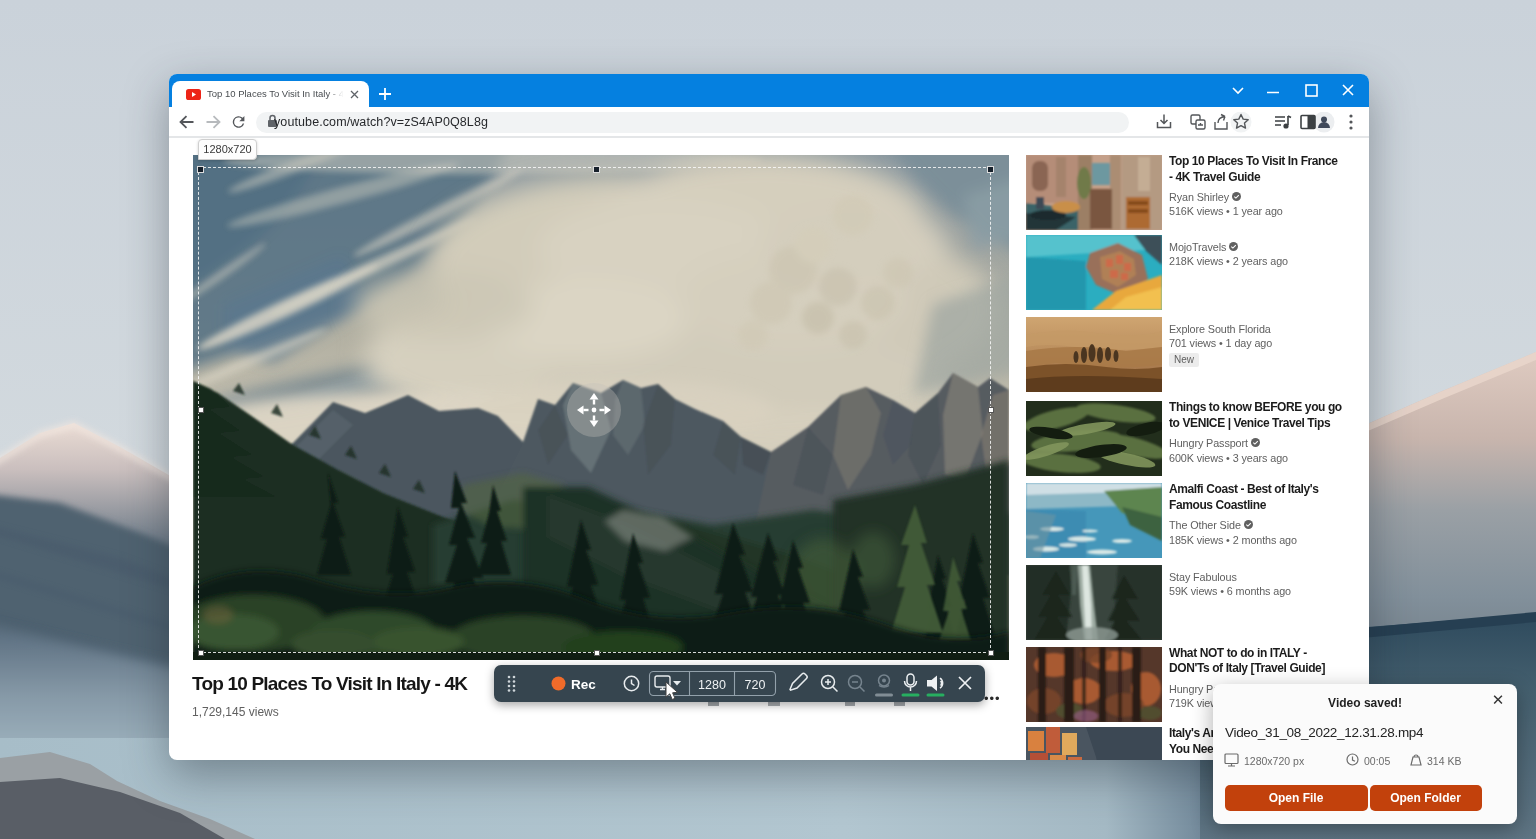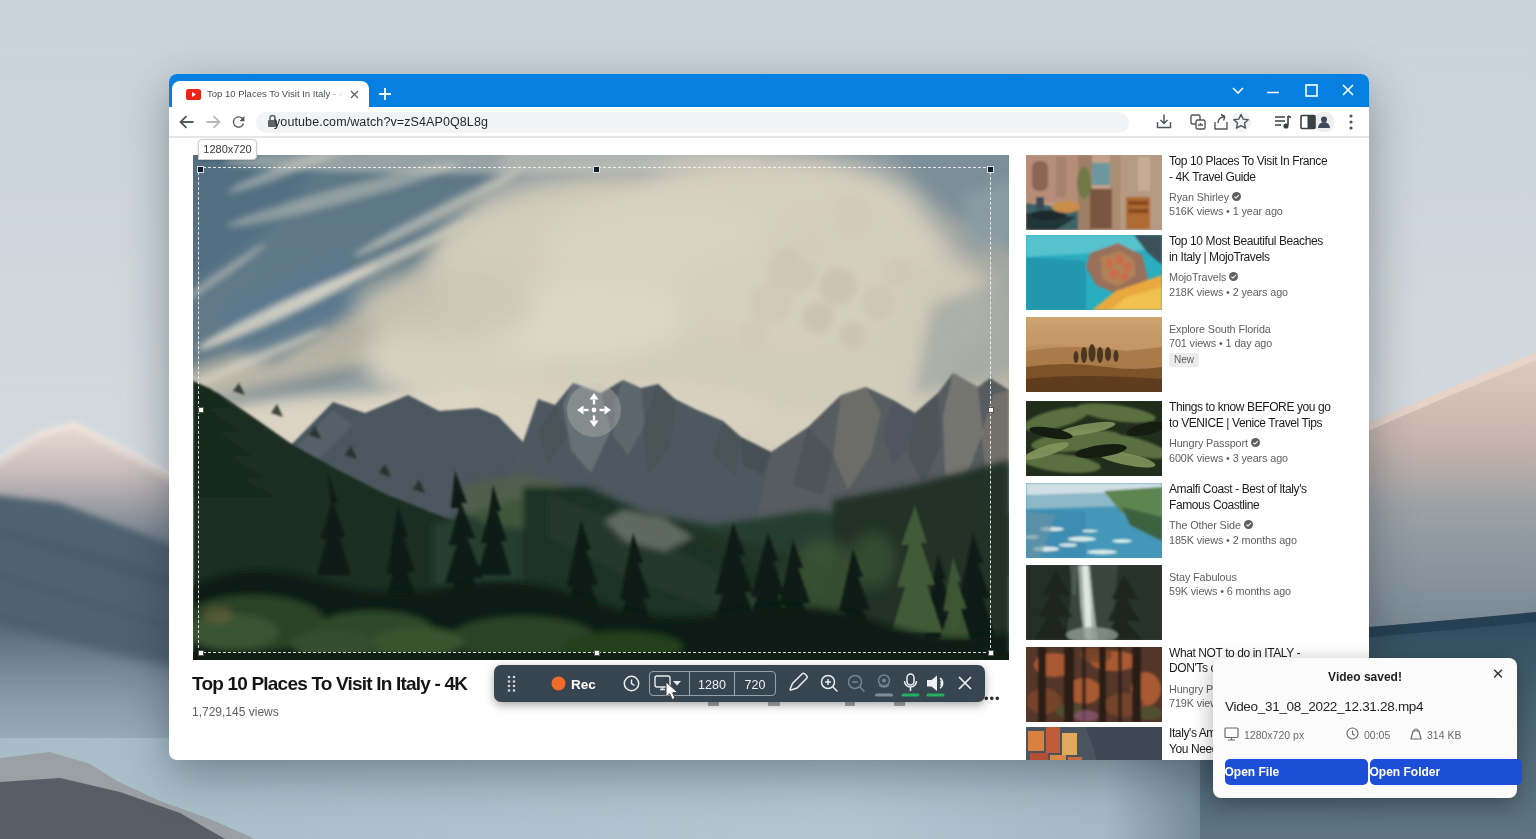--- a/index.html
+++ b/index.html
@@ -20,32 +20,32 @@
   #seltip { position:absolute; left:29px; top:64.5px; width:59px; height:21.5px; background:#fdfdfd; border:1px solid #cfcfcf; border-radius:4px 4px 4px 0; font-size:11px; color:#3a3a3a; text-align:center; line-height:19px; box-shadow:0 1px 3px rgba(0,0,0,.18); z-index:6;}
   #selrect { position:absolute; left:28.5px; top:92.5px; width:793px; height:486px; border:1px dashed rgba(250,250,250,.85); z-index:5;}
   .hnd { position:absolute; width:6px; height:6px; background:#fdfdfd; border:1px solid #555; z-index:6;}
   .hnd.dark { background:#16202b; border:1px solid #ddd; width:7px; height:7px; }
   #vtitle { position:absolute; left:23px; top:599px; font-size:19px; font-weight:700; color:#161616; letter-spacing:-0.8px;}
   #views { position:absolute; left:23px; top:631px; font-size:12px; color:#606060; }
   #sidebar { position:absolute; left:857px; top:81px; width:345px; }
   .sbitem { position:absolute; left:0; width:345px; }
   .sbthumb { position:absolute; left:0; top:0; width:136px; height:75px; overflow:hidden; background:#888; }
   .sbtext { position:absolute; left:143px; top:0px; width:202px; }
-  .sbtitle { font-size:12px; font-weight:400; color:#1c1c1c; line-height:15.7px; margin-top:-1px; letter-spacing:-0.4px;}
+  .sbtitle { font-size:12px; font-weight:700; color:#1c1c1c; line-height:15.7px; margin-top:-1px; letter-spacing:-0.4px;}
   .sbchan { font-size:10.8px; color:#606060; margin-top:5.5px; letter-spacing:-0.1px;}
   .sbmeta { font-size:10.8px; color:#606060; margin-top:2.5px; letter-spacing:-0.1px;}
   .newchip { display:inline-block; background:#ececec; color:#606060; font-size:10px; padding:1.5px 5px; border-radius:2px; margin-top:3px;}
   #rtoolbar { position:absolute; left:324.5px; top:590.5px; width:491px; height:37px; background:#36454f; border-radius:7px; box-shadow:0 3px 10px rgba(0,0,0,.35); z-index:10;text-align:center;}
   .ticon { position:absolute; top:0; }
-  #notif { position:absolute; left:1213px; top:658px; width:304px; height:140px; background:#fbfbfb; border-radius:8px; box-shadow:0 6px 22px rgba(0,0,0,.32); z-index:50; }
+  #notif { position:absolute; left:1213px; top:684px; width:304px; height:140px; background:#fbfbfb; border-radius:8px; box-shadow:0 6px 22px rgba(0,0,0,.32); z-index:50; }
   #ntitle { position:absolute; left:0; top:11.5px; width:100%; text-align:center; font-size:12px; font-weight:700; color:#1f1f1f; }
   #nx { position:absolute; right:9px; top:6px; width:20px; height:20px; font-size:15px; color:#333; text-align:center; line-height:20px; font-weight:400;}
   #nfile { position:absolute; left:12px; top:41px; font-size:13.5px; color:#242424; letter-spacing:-0.3px; }
   .nmeta { position:absolute; top:70.5px; font-size:10.5px; color:#6b6b6b; }
-  .nbtn { position:absolute; top:100.5px; height:26.5px; background:#1d4ed8; border-radius:5px; color:#fff; font-size:12px; font-weight:700; text-align:left; line-height:26.5px; }
+  .nbtn { position:absolute; top:100.5px; height:26.5px; background:#c2410c; border-radius:5px; color:#fff; font-size:12px; font-weight:700; text-align:center; line-height:26.5px; }
   #cursor { position:absolute; left:664px; top:681px; z-index:60; }
 </style>
 </head>
 <body>
 <svg width="0" height="0" style="position:absolute">
     <defs>
 <filter id="tb1" x="-20%" y="-20%" width="140%" height="140%">
         <feGaussianBlur stdDeviation="1"></feGaussianBlur>
       </filter>
 <filter id="tb2" x="-20%" y="-20%" width="140%" height="140%">
@@ -441,21 +441,20 @@
                 <rect x="98" y="28" width="7" height="8"></rect>
                 <rect x="84" y="35" width="8" height="8"></rect>
                 <rect x="95" y="38" width="7" height="7"></rect>
               </g>
         <path d="M108,0 L136,0 136,30 120,16 Z" fill="#3e5058"></path>
         <path d="M90,56 L136,40 136,75 66,75 Z" fill="#e8a83c"></path>
         <path d="M100,62 L136,52 136,75 84,75 Z" fill="#f2c050"></path>
         </g>
       </svg></div>
       <div class="sbtext">
-        <div class="sbtitle">Top 10 Most Beautiful Beaches<br>in Italy | MojoTravels</div>
         <div class="sbchan">MojoTravels <svg class="chk" width="9" height="9" viewBox="0 0 9 9">
               <circle cx="4.5" cy="4.5" r="4.5" fill="#606060"></circle>
               <path d="M2.3,4.6 L3.9,6.1 L6.8,3.2" stroke="#fff" stroke-width="1.1" fill="none"></path>
             </svg></div>
         <div class="sbmeta">218K views • 2 years ago</div>
       </div>
     </div>
     <div class="sbitem" style="top:162.1px;">
       <div class="sbthumb"><svg width="136" height="75" viewBox="0 0 136 75">
         <defs>
@@ -704,17 +703,17 @@
   <svg class="nmeta" style="left:133px;top:69px;" width="13" height="13" viewBox="0 0 13 13">
     <circle cx="6.5" cy="6.5" r="5.5" fill="none" stroke="#6b6b6b" stroke-width="1.2"></circle>
     <path d="M6.5,3.5 V7 L9,8.2" fill="none" stroke="#6b6b6b" stroke-width="1.2"></path>
   </svg>
   <div class="nmeta" style="left:151px;">00:05</div>
   <svg class="nmeta" style="left:196px;top:69px;" width="14" height="13" viewBox="0 0 14 13">
     <path d="M4,4 L2,12 h10 L10,4 Z M5,4 a2,2 0 0 1 4,0" fill="none" stroke="#6b6b6b" stroke-width="1.2"></path>
   </svg>
   <div class="nmeta" style="left:214px;">314 KB</div>
   <div class="nbtn" style="left:11.5px;width:143px;">Open File</div>
-  <div class="nbtn" style="left:156.5px;width:152px;">Open Folder</div>
+  <div class="nbtn" style="left:156.5px;width:112px;">Open Folder</div>
 </div>
 <svg id="cursor" width="17" height="22" viewBox="0 0 17 22">
   <path d="M2,1 L2,16 L5.8,12.8 L8.2,18.5 L11,17.3 L8.6,11.8 L13.5,11.3 Z" fill="#fff" stroke="#444" stroke-width="1"></path>
 </svg>
 
 </body></html>

